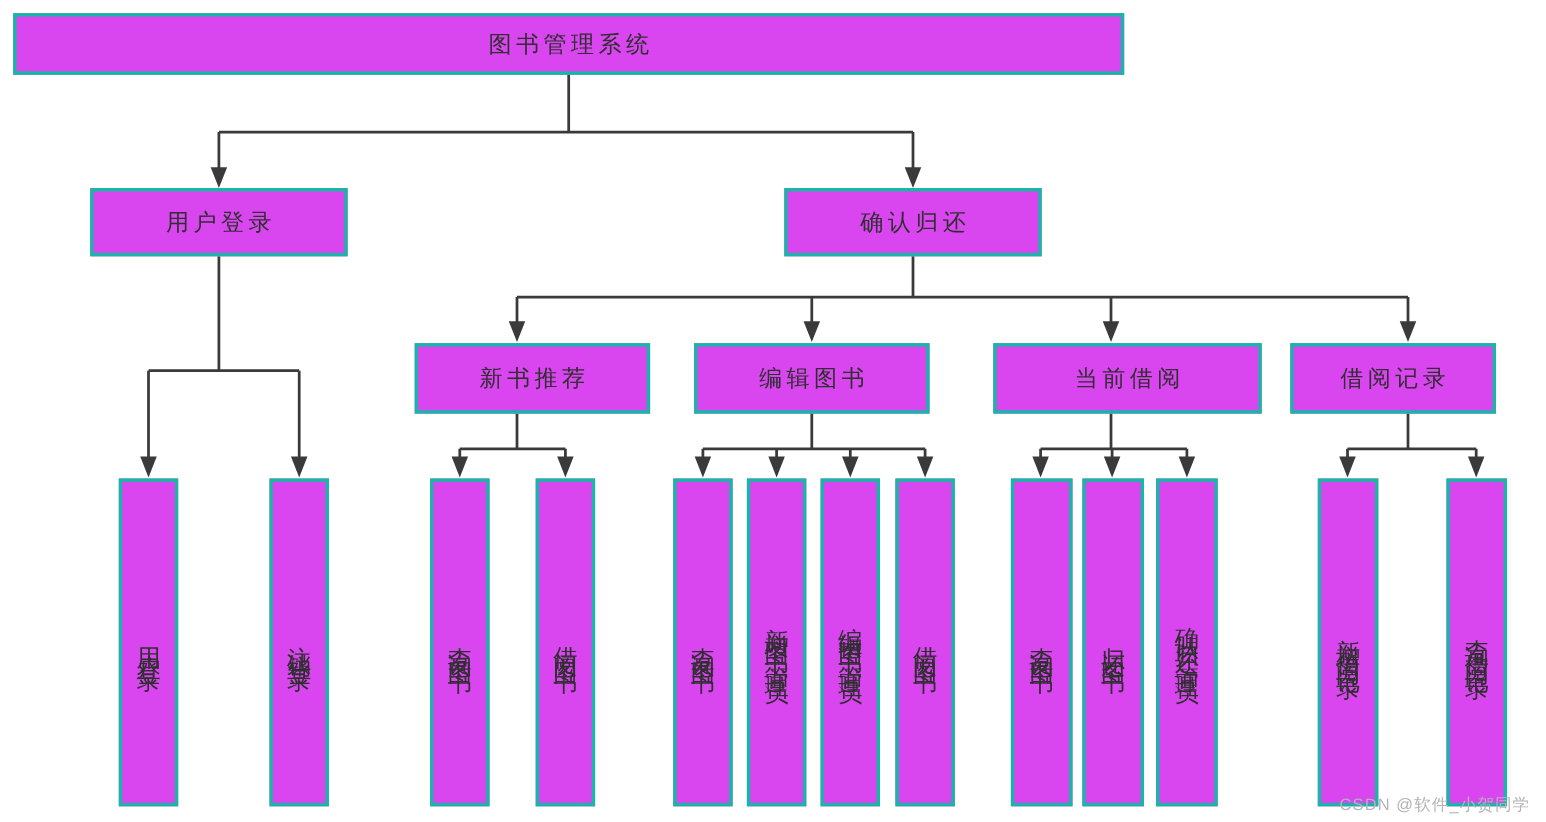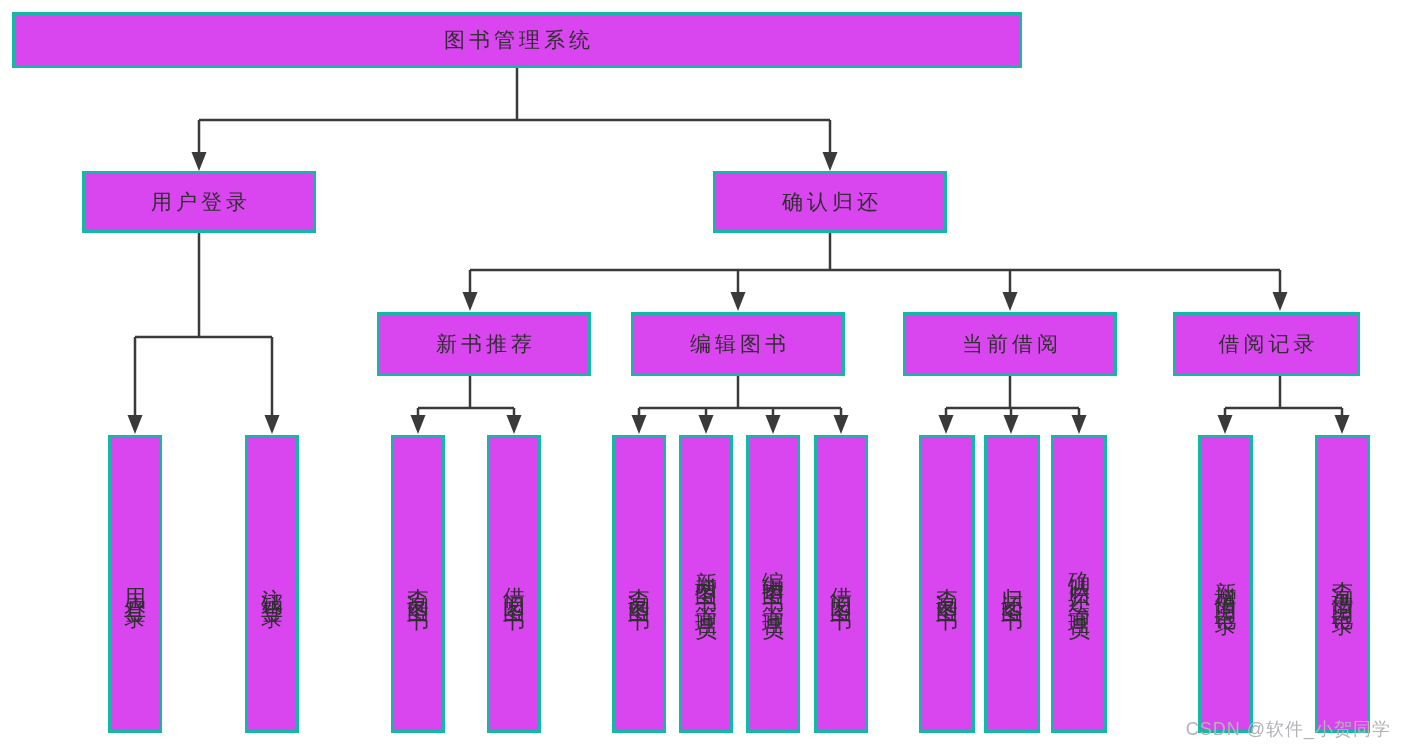--- a/index.html
+++ b/index.html
@@ -43,21 +43,21 @@
     font-size: 22px;
     letter-spacing: 7px;
     text-indent: 0;
     white-space: normal;
     line-height: 48px;
   }
   .watermark {
     position: absolute;
     right: 14px;
     bottom: 6px;
-    font-size: 18px;
+    font-size: 15px;
     color: #b3b3b8;
     letter-spacing: 1px;
     z-index: 5;
   }
 </style>
 </head>
 <body>
 
 <div class="canvas">
 
@@ -101,21 +101,21 @@
     </g>
   </svg>
 
   <div class="node" style="left:12px; top:12px; width:1010px; height:56px;">图书管理系统</div>
 
   <div class="node" style="left:82px; top:171px; width:234px; height:62px;">用户登录</div>
   <div class="node" style="left:713px; top:171px; width:234px; height:62px;">确认归还</div>
 
   <div class="node" style="left:377px; top:312px; width:214px; height:64px;font-family:Liberation Serif, serif;">新书推荐</div>
   <div class="node" style="left:631px; top:312px; width:214px; height:64px;">编辑图书</div>
-  <div class="node" style="left:903px; top:312px; width:214px; height:64px;">当前借阅</div>
+  <div class="node" style="left:903px; top:312px; width:244px; height:64px;">当前借阅</div>
   <div class="node" style="left:1173px; top:312px; width:187px; height:64px;">借阅记录</div>
 
   <div class="node vnode" style="left:108px; top:435px; width:54px; height:298px;">用户登录</div>
   <div class="node vnode" style="left:245px; top:435px; width:54px; height:298px;">注销登录</div>
 
   <div class="node vnode" style="left:391px; top:435px; width:54px; height:298px;">查询图书</div>
   <div class="node vnode" style="left:487px; top:435px; width:54px; height:298px;">借阅图书</div>
 
   <div class="node vnode" style="left:612px; top:435px; width:54px; height:298px;">查询图书</div>
   <div class="node vnode" style="left:679px; top:435px; width:54px; height:298px;">新增图书（管理员）</div>

